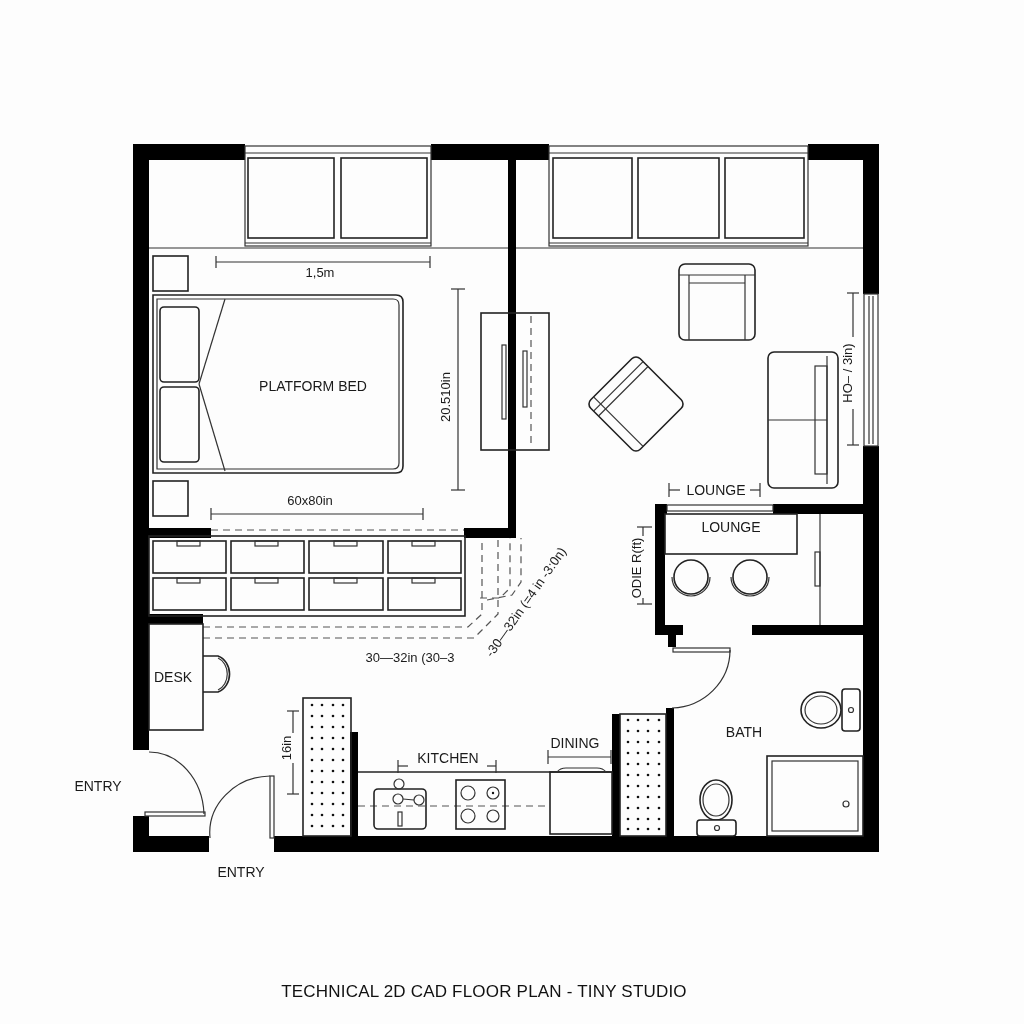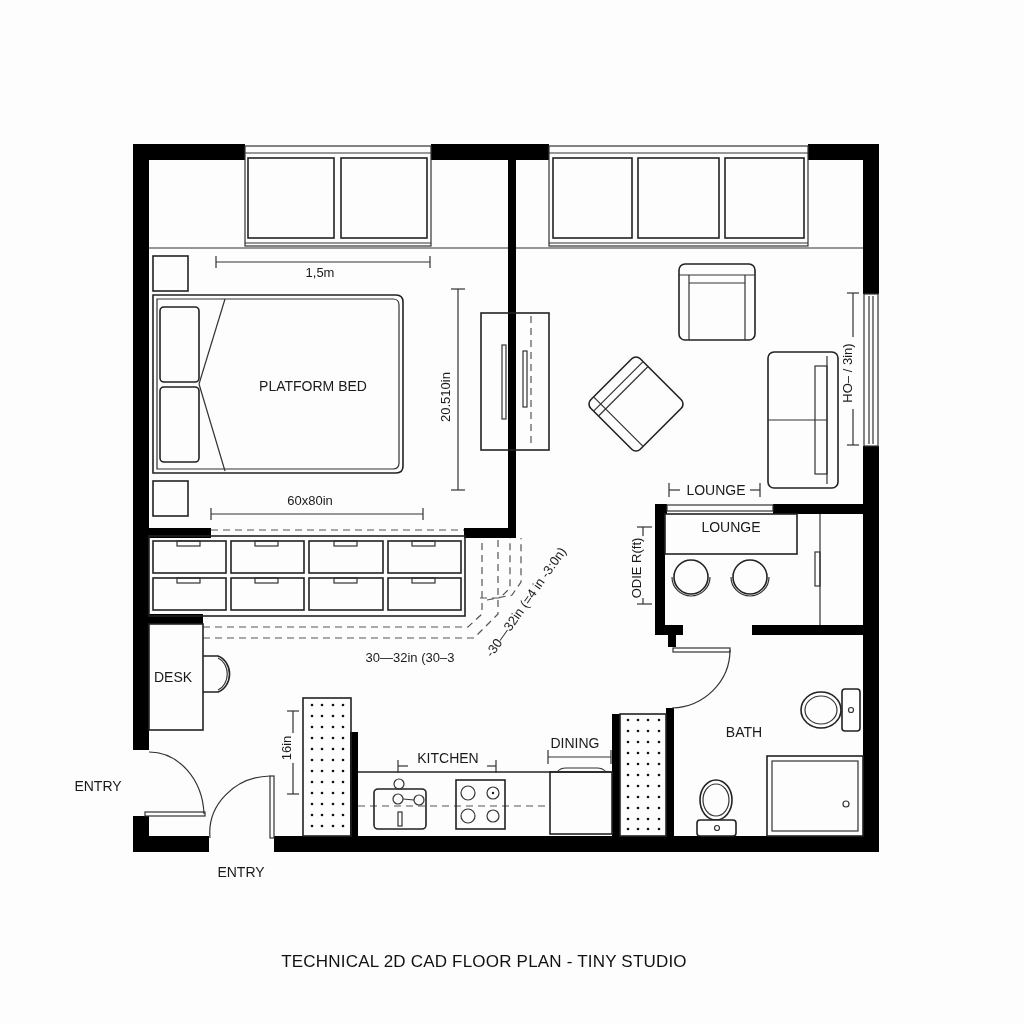--- a/index.html
+++ b/index.html
@@ -7,21 +7,21 @@
          font-family: "Liberation Sans", "DejaVu Sans", sans-serif; color: #1a1a1a; }
   #plan { position: absolute; left: 0; top: 0; width: 1024px; height: 1024px; }
   .wall { fill: #000; }
   .ln { fill: none; stroke: #222; stroke-width: 1.6; }
   .thin { fill: none; stroke: #333; stroke-width: 1.2; }
   .dash { fill: none; stroke: #555; stroke-width: 1.2; stroke-dasharray: 7 5; }
   .fill-w { fill: #fff; stroke: #222; stroke-width: 1.6; }
   .lbl { font-family: "Liberation Sans", "DejaVu Sans", sans-serif; font-size: 14px; fill: #1a1a1a; }
   .dim { font-family: "Liberation Sans", "DejaVu Sans", sans-serif; font-size: 13px; fill: #1a1a1a; }
   .dot { fill: #111; }
-  .caption { position: absolute; left: 0; width: 968px; top: 952px; text-align: center;
+  .caption { position: absolute; left: 0; width: 968px; top: 982px; text-align: center;
              font-size: 17px; letter-spacing: 0.2px; color: #111; }
 </style>
 </head>
 <body>
 
 <svg id="plan" viewBox="0 0 1024 1024" xmlns="http://www.w3.org/2000/svg">
 
   <g>
 
     <rect class="wall" x="133" y="144" width="112" height="16"></rect>

